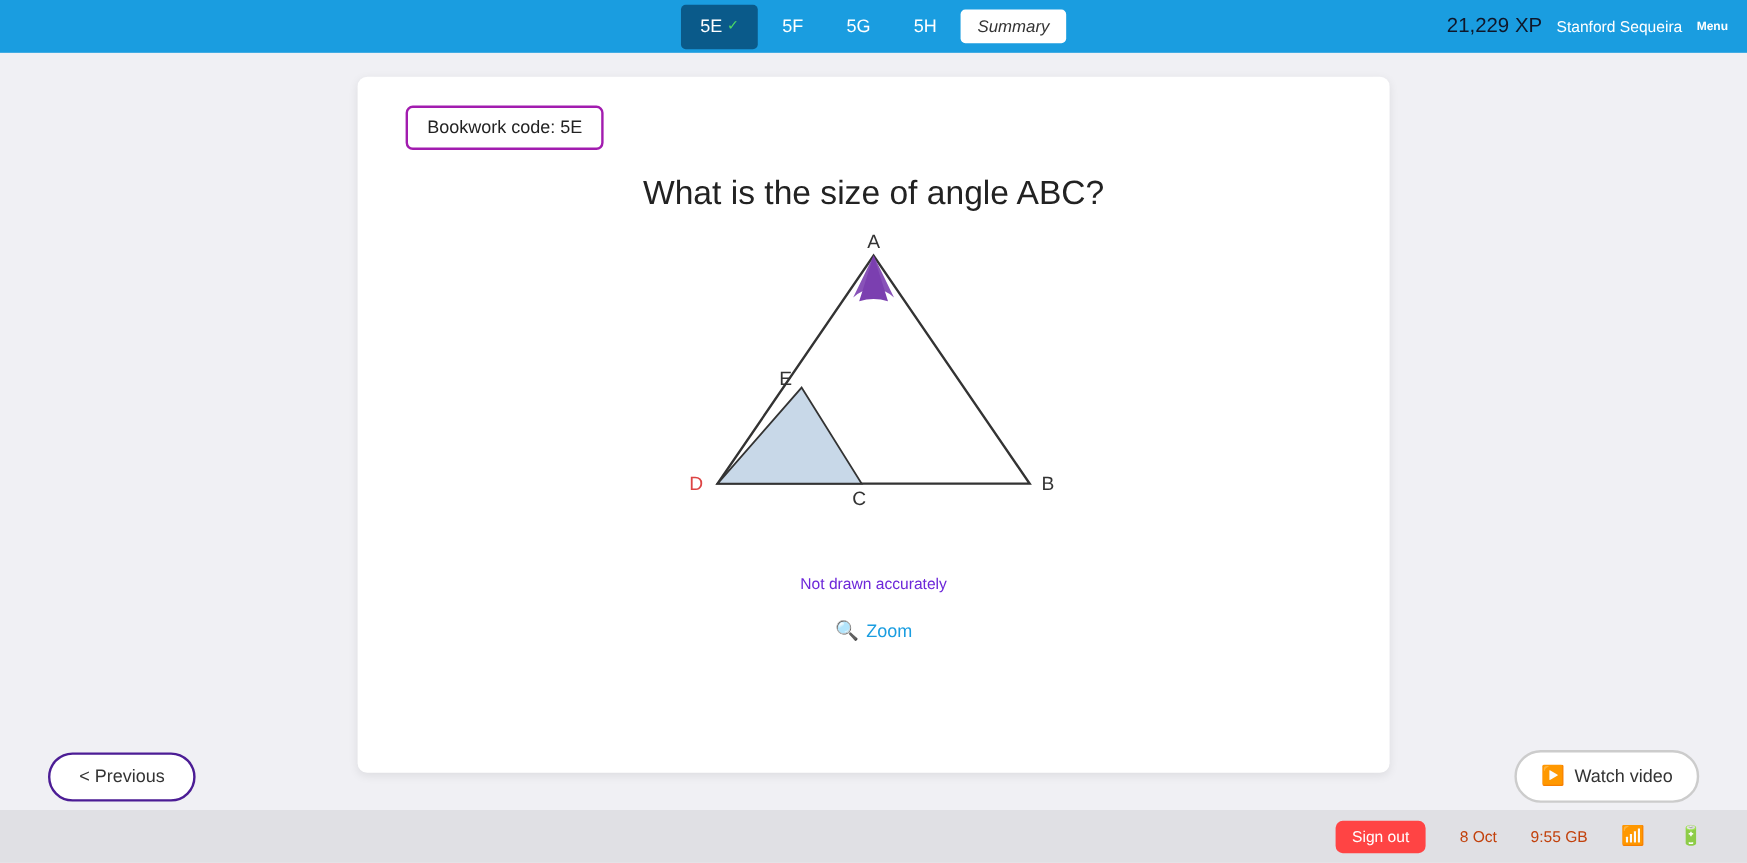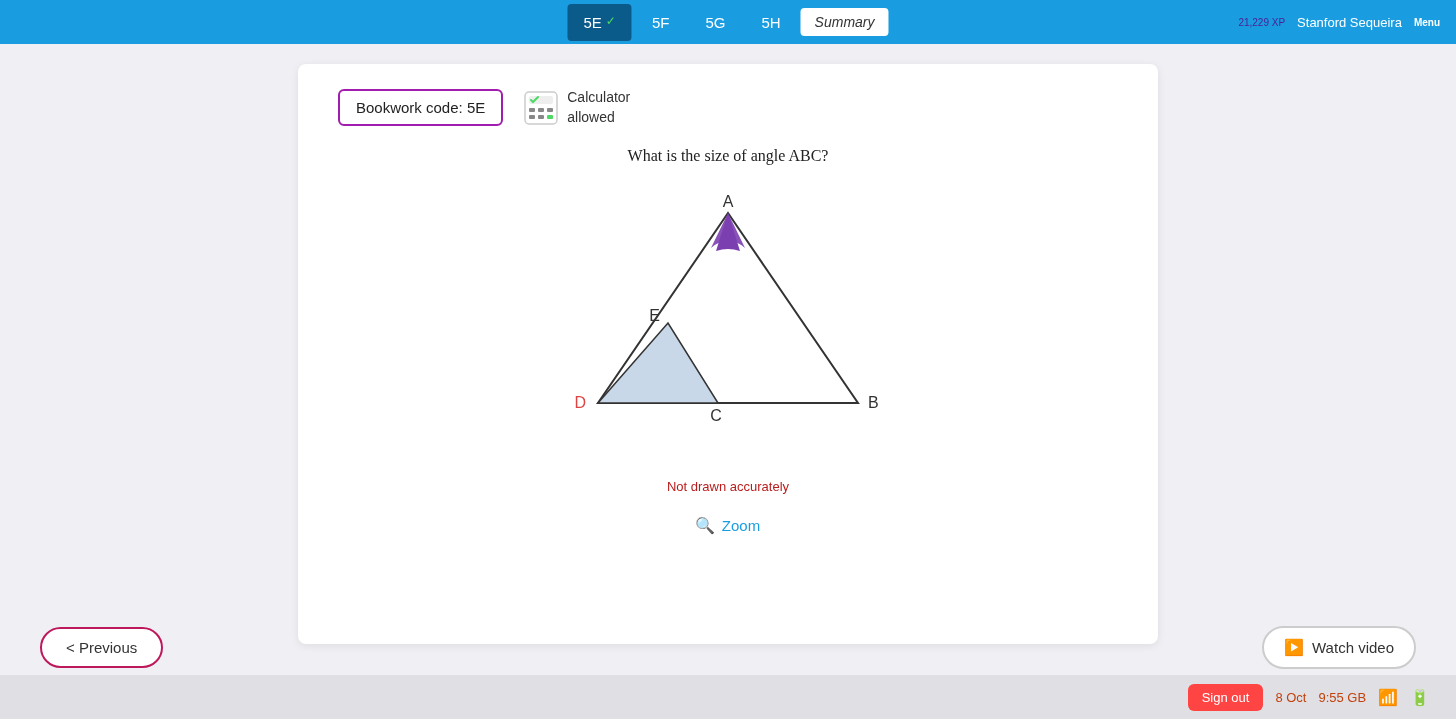--- a/index.html
+++ b/index.html
@@ -28,22 +28,22 @@
     }
 
     .nav-right {
       display: flex;
       align-items: center;
       gap: 12px;
       margin-left: auto;
     }
 
     .xp-badge {
-      color: #4c1d95;
-      font-size: 10px;
+      color: #0f172a;
+      font-size: 17px;
     }
 
     .user-name {
       color: white;
       font-size: 13px;
     }
 
     .menu-btn {
       color: white;
       font-size: 10px;
@@ -120,42 +120,41 @@
       text-align: center;
       margin-bottom: 12px;
       line-height: 1.5;
     }
 
     .question-text .bold {
       font-weight: bold;
     }
 
     .sub-question {
-      font-size: 16px;
+      font-size: 28px;
       color: #222;
       text-align: center;
-      margin-bottom: 28px;
-      font-family: Liberation Serif, serif;
+      margin-bottom: 16px;
     }
 
     
     .diagram-container {
       display: flex;
       flex-direction: column;
       align-items: center;
       margin-bottom: 10px;
     }
 
     .triangle-svg {
       display: block;
     }
 
     .not-drawn-note {
       font-size: 13px;
-      color: #b91c1c;
+      color: #6d28d9;
       margin-top: 6px;
       text-align: left;
     }
 
     
     .zoom-btn {
       display: flex;
       align-items: center;
       gap: 6px;
       color: #1a9de0;
@@ -173,21 +172,21 @@
       left: 0;
       right: 0;
       display: flex;
       align-items: center;
       justify-content: space-between;
       padding: 0 40px;
     }
 
     .prev-btn {
       background: white;
-      border: 2px solid #be185d;
+      border: 2px solid #4c1d95;
       border-radius: 24px;
       padding: 10px 24px;
       font-size: 15px;
       cursor: pointer;
       color: #333;
       display: flex;
       gap: 6px;
     }
 
     .watch-video-btn {
@@ -218,22 +217,22 @@
     .status-bar {
       position: absolute;
       bottom: 0;
       left: 0;
       right: 0;
       height: 44px;
       background: #e0e0e4;
       display: flex;
       align-items: center;
       justify-content: flex-end;
-      padding: 0 26px;
-      gap: 12px;
+      padding: 0 37px;
+      gap: 28px;
     }
 
     .sign-out-btn {
       background: #ff4444;
       color: white;
       border: none;
       border-radius: 6px;
       padding: 6px 14px;
       font-size: 13px;
       cursor: pointer;
@@ -302,37 +301,20 @@
     <span class="user-name">Stanford Sequeira</span>
     <span class="menu-btn">Menu</span>
   </div>
 </div>
 
 <div class="main-content">
   <div class="question-card">
 
     <div class="card-header">
       <div class="bookwork-badge">Bookwork code: 5E</div>
-      <div class="calculator-info">
-
-        <svg width="36" height="36" viewBox="0 0 36 36">
-          <rect x="2" y="2" width="32" height="32" rx="4" fill="white" stroke="#ccc" stroke-width="1.5"></rect>
-          <rect x="6" y="6" width="24" height="8" rx="2" fill="#eee"></rect>
-          <rect x="6" y="18" width="6" height="4" rx="1" fill="#888"></rect>
-          <rect x="15" y="18" width="6" height="4" rx="1" fill="#888"></rect>
-          <rect x="24" y="18" width="6" height="4" rx="1" fill="#888"></rect>
-          <rect x="6" y="25" width="6" height="4" rx="1" fill="#888"></rect>
-          <rect x="15" y="25" width="6" height="4" rx="1" fill="#888"></rect>
-          <rect x="24" y="25" width="6" height="4" rx="1" fill="#4cd964"></rect>
-          <polyline points="8,10 10,12 15,7" fill="none" stroke="#4cd964" stroke-width="2" stroke-linecap="round"></polyline>
-        </svg>
-        <div style="font-size: 14px; color: #333; line-height: 1.4;">
-          <span>Calculator<br>allowed</span>
-        </div>
-      </div>
     </div>
 
     <div class="sub-question">What is the size of angle ABC?</div>
 
     <div class="diagram-container">
       <svg width="360" height="280" viewBox="0 0 360 280" class="triangle-svg">
 
         <polygon points="180,20 310,210 50,210" fill="none" stroke="#333" stroke-width="2"></polygon>
 
         <polygon points="50,210 120,130 170,210" fill="#c8d8e8" stroke="#333" stroke-width="1.5"></polygon>

